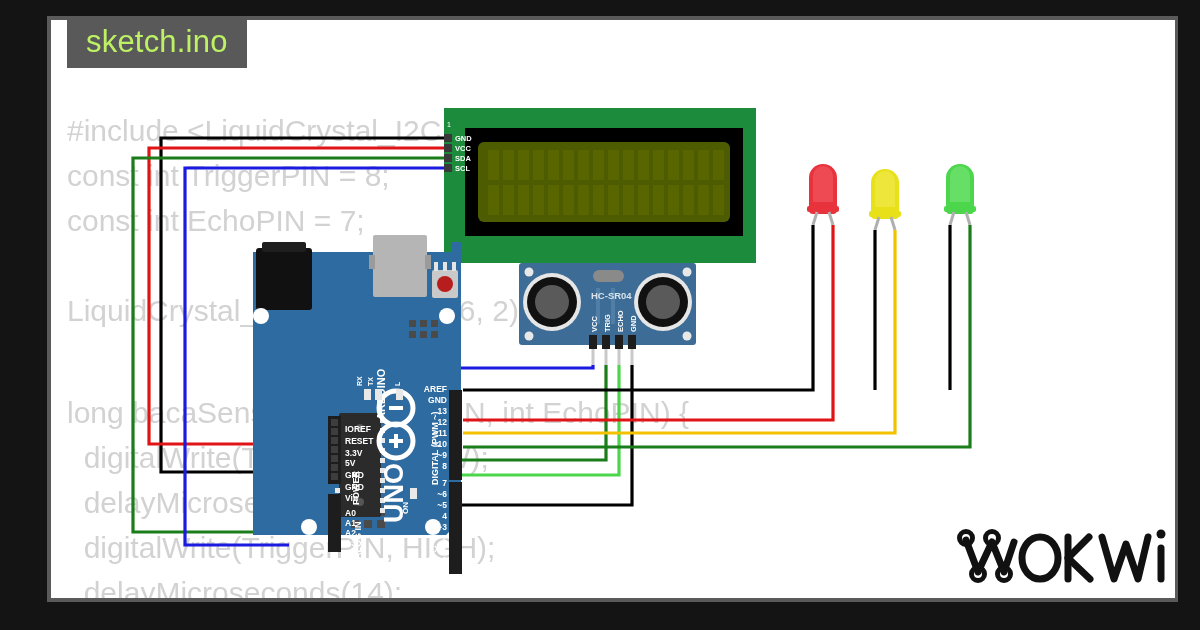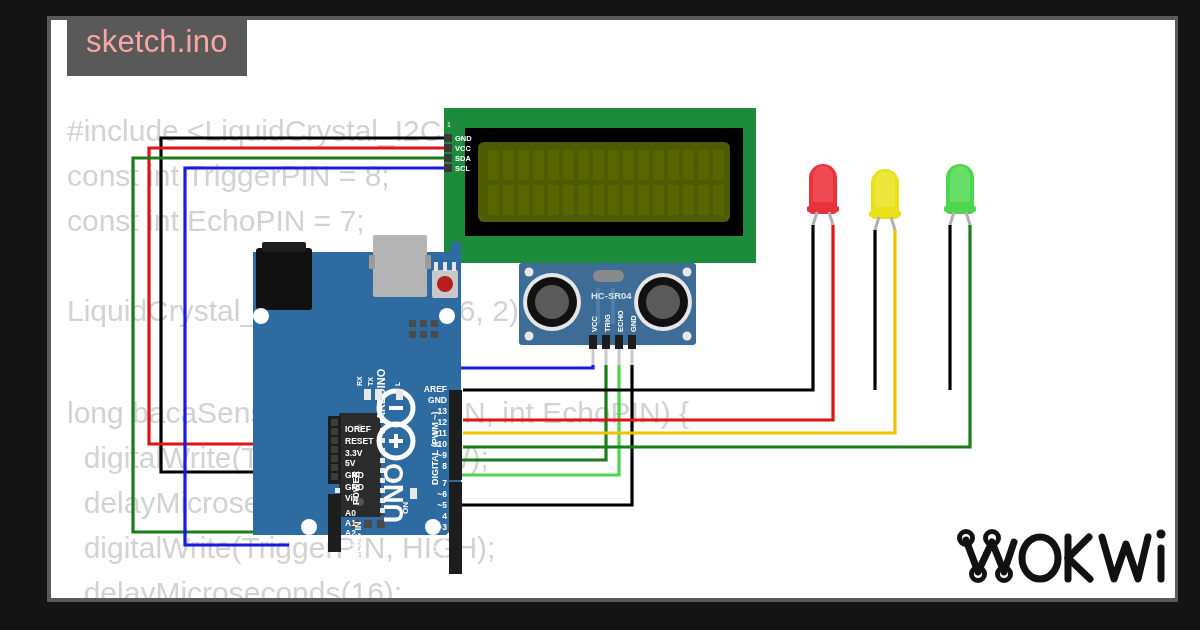--- a/index.html
+++ b/index.html
@@ -11,22 +11,22 @@
   #root{position:relative;width:1200px;height:630px;}
 
   
   .outer-frame{position:absolute;inset:0;background:#141414;}
   .canvas-border{position:absolute;left:47px;top:16px;width:1131px;height:586px;background:#5a5a5a;}
   .canvas{position:absolute;left:51px;top:20px;width:1124px;height:578px;background:#ffffff;overflow:hidden;}
 
   
   .sketch-tab{
     position:absolute;left:67px;top:16px;
-    height:60px;padding:0 19px;
-    background:#595959;color:#fca5a5;
+    height:52px;padding:0 19px;
+    background:#595959;color:#bef264;
     font-size:31px;line-height:52px;letter-spacing:.2px;
     white-space:nowrap;z-index:60;
   }
 
   
   .code{
     position:absolute;left:0;top:0;width:1124px;height:578px;
     color:#d2d2d2;font-size:30px;line-height:45px;
     white-space:pre;z-index:1;pointer-events:none;
   }
@@ -52,21 +52,21 @@
       <div class="code-line" style="top:88px">#include &lt;LiquidCrystal_I2C.h&gt;</div>
       <div class="code-line" style="top:133px">const int TriggerPIN = 8;</div>
       <div class="code-line" style="top:178px">const int EchoPIN = 7;</div>
       <div class="code-line" style="top:223px"></div>
       <div class="code-line" style="top:268px">LiquidCrystal_I2C lcd(0x27, 16, 2);</div>
       <div class="code-line" style="top:313px"></div>
       <div class="code-line" style="top:370px">long bacaSensor(int TriggerPIN, int EchoPIN) {</div>
       <div class="code-line" style="top:415px">  digitalWrite(TriggerPIN, LOW);</div>
       <div class="code-line" style="top:460px">  delayMicroseconds(2);</div>
       <div class="code-line" style="top:505px">  digitalWrite(TriggerPIN, HIGH);</div>
-      <div class="code-line" style="top:550px">  delayMicroseconds(16);</div>
+      <div class="code-line" style="top:550px">  delayMicroseconds(14);</div>
     </div>
 
     <svg class="circuit" viewBox="0 0 1124 578">
 
       <g fill="none" stroke-linecap="butt" stroke-linejoin="miter">
 
         <path d="M 394,118 L 110,118 L 110,452 L 215,452" stroke="#000000" stroke-width="3.2"></path>
 
         <path d="M 394,128 L 98,128 L 98,424 L 240,424" stroke="#e01414" stroke-width="3.2"></path>
 

